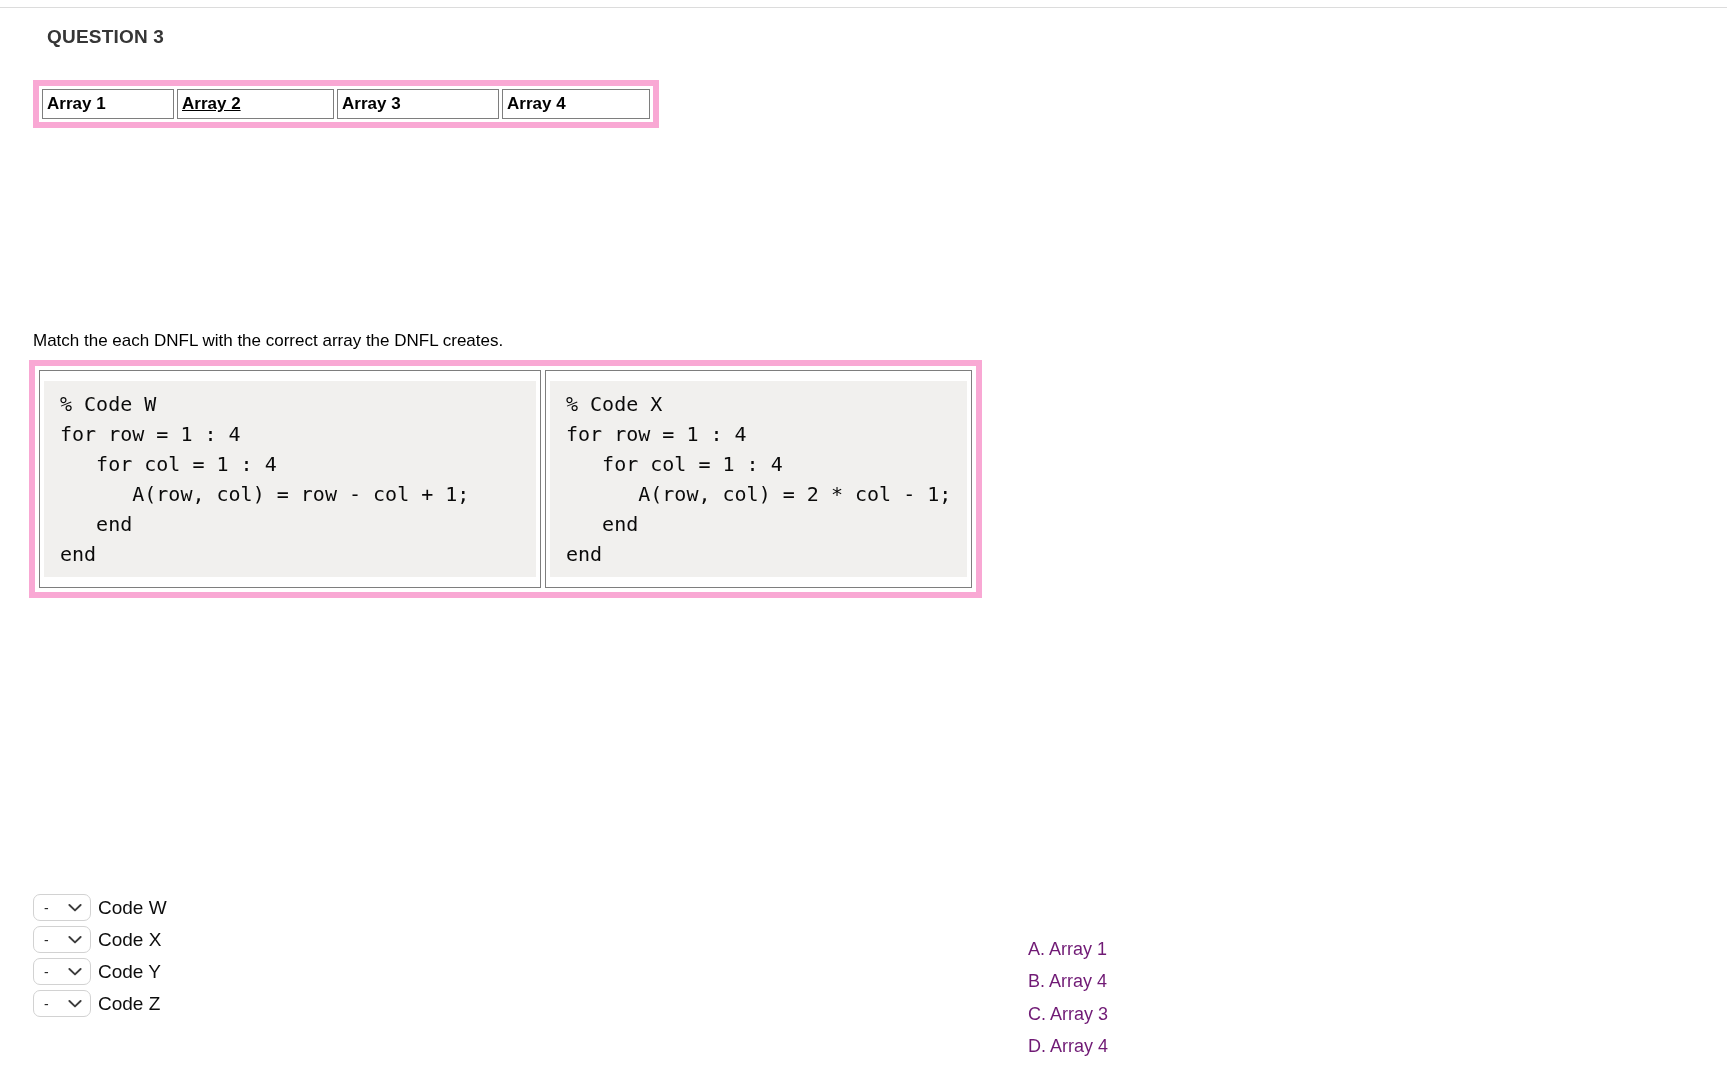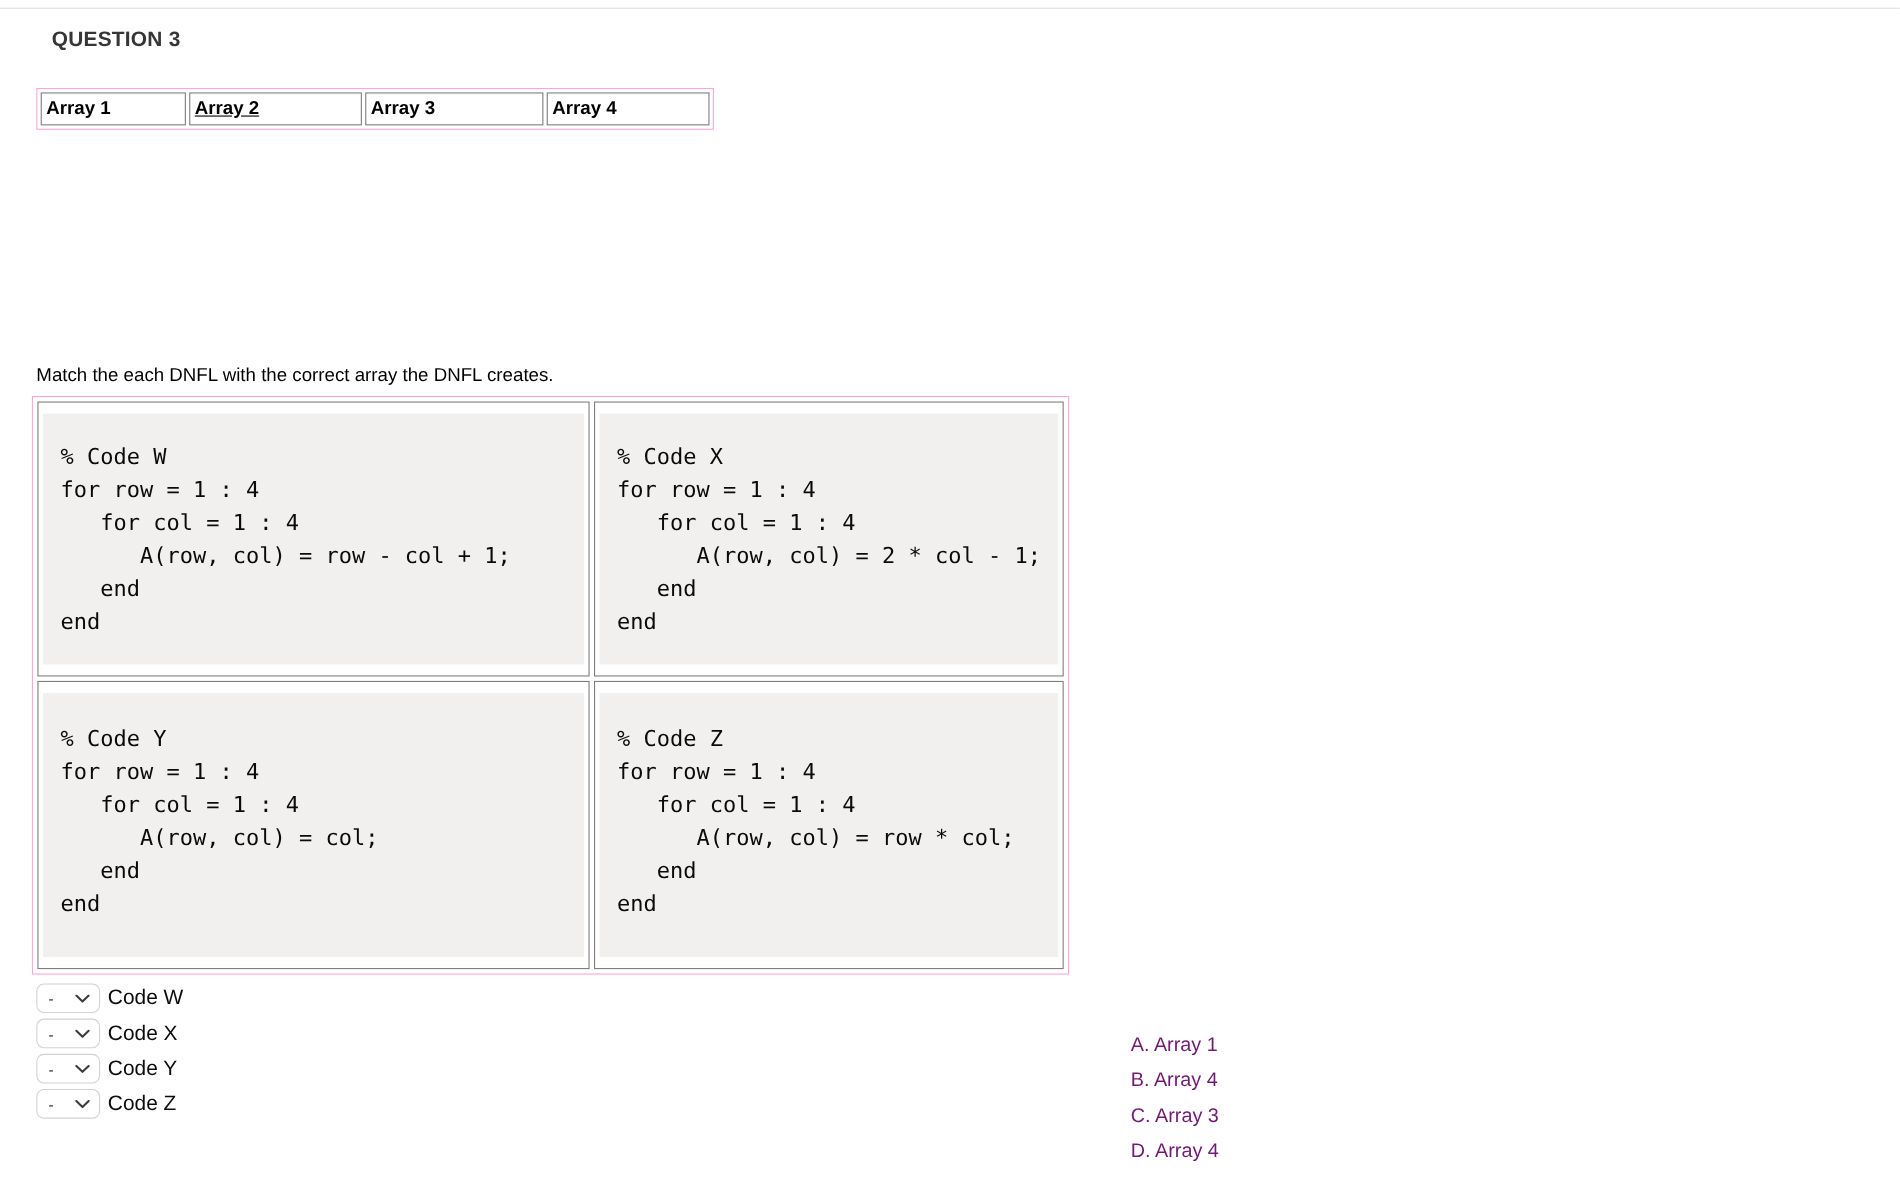--- a/index.html
+++ b/index.html
@@ -25,21 +25,21 @@
     font-size: 19px;
     font-weight: bold;
     color: #363636;
     letter-spacing: 0.2px;
   }
 
   
   table.grid {
     border-collapse: separate;
     background: #ffffff;
-    border: 1px solid #f9a8d4;
+    border: 6px solid #f9a8d4;
   }
   table.arrays {
     position: absolute;
     left: 33px; top: 80px;
     border-spacing: 3px;
   }
   table.arrays td {
     box-sizing: border-box;
     border: 1px solid #7e7e7e;
     vertical-align: top;
@@ -79,21 +79,21 @@
   }
   table.codes td {
     box-sizing: border-box;
     border: 1px solid #7e7e7e;
     vertical-align: top;
     padding: 0;
   }
   .cw1 { width: 502px; } .cw2 { width: 420px; }
   table.codes pre {
     margin: 10px 4px;
-    padding: 24px 16px;
+    padding: 8px 16px;
     background: #f1f0ee;
     font-family: "DejaVu Sans Mono", monospace;
     font-size: 20px;
     line-height: 30px;
     color: #0a0a0a;
     white-space: pre;
     overflow: hidden;
   }
   table.codes tr.row2 pre {
     padding: 26px 16px 34px 16px;
@@ -180,38 +180,20 @@
         </td>
     <td class="cw2">
           <pre>% Code X
 for row = 1 : 4
    for col = 1 : 4
       A(row, col) = 2 * col - 1;
    end
 end</pre>
         </td>
   </tr>
-  <tr class="row2">
-    <td class="cw1">
-          <pre>% Code Y
-for row = 1 : 4
-   for col = 1 : 4
-      A(row, col) = col;
-   end
-end</pre>
-        </td>
-    <td class="cw2">
-          <pre>% Code Z
-for row = 1 : 4
-   for col = 1 : 4
-      A(row, col) = row * col;
-   end
-end</pre>
-        </td>
-  </tr>
 </tbody>
   </table>
 
 <div class="select-list">
 
   <div class="select-row">
     <div class="select-box">
       <span class="select-value">-</span>
       <svg width="14" height="8" viewBox="0 0 14 8">
           <path d="M1.4 1 L7 6.4 L12.6 1" fill="none" stroke="#3c3c3c" stroke-width="1.9" stroke-linecap="round" stroke-linejoin="round"></path>

